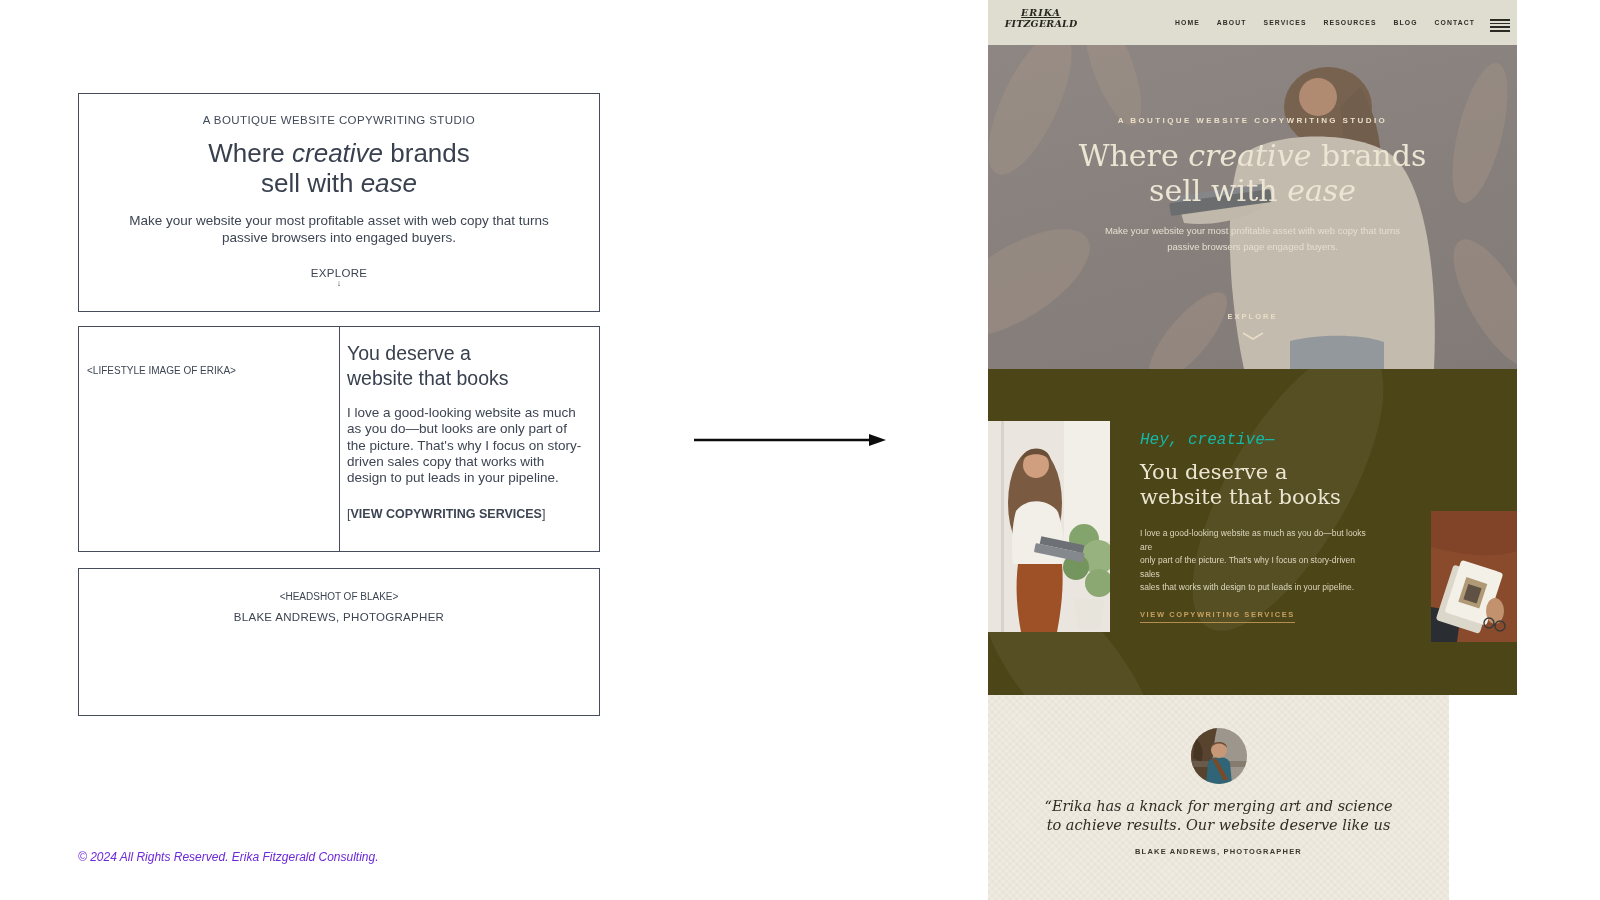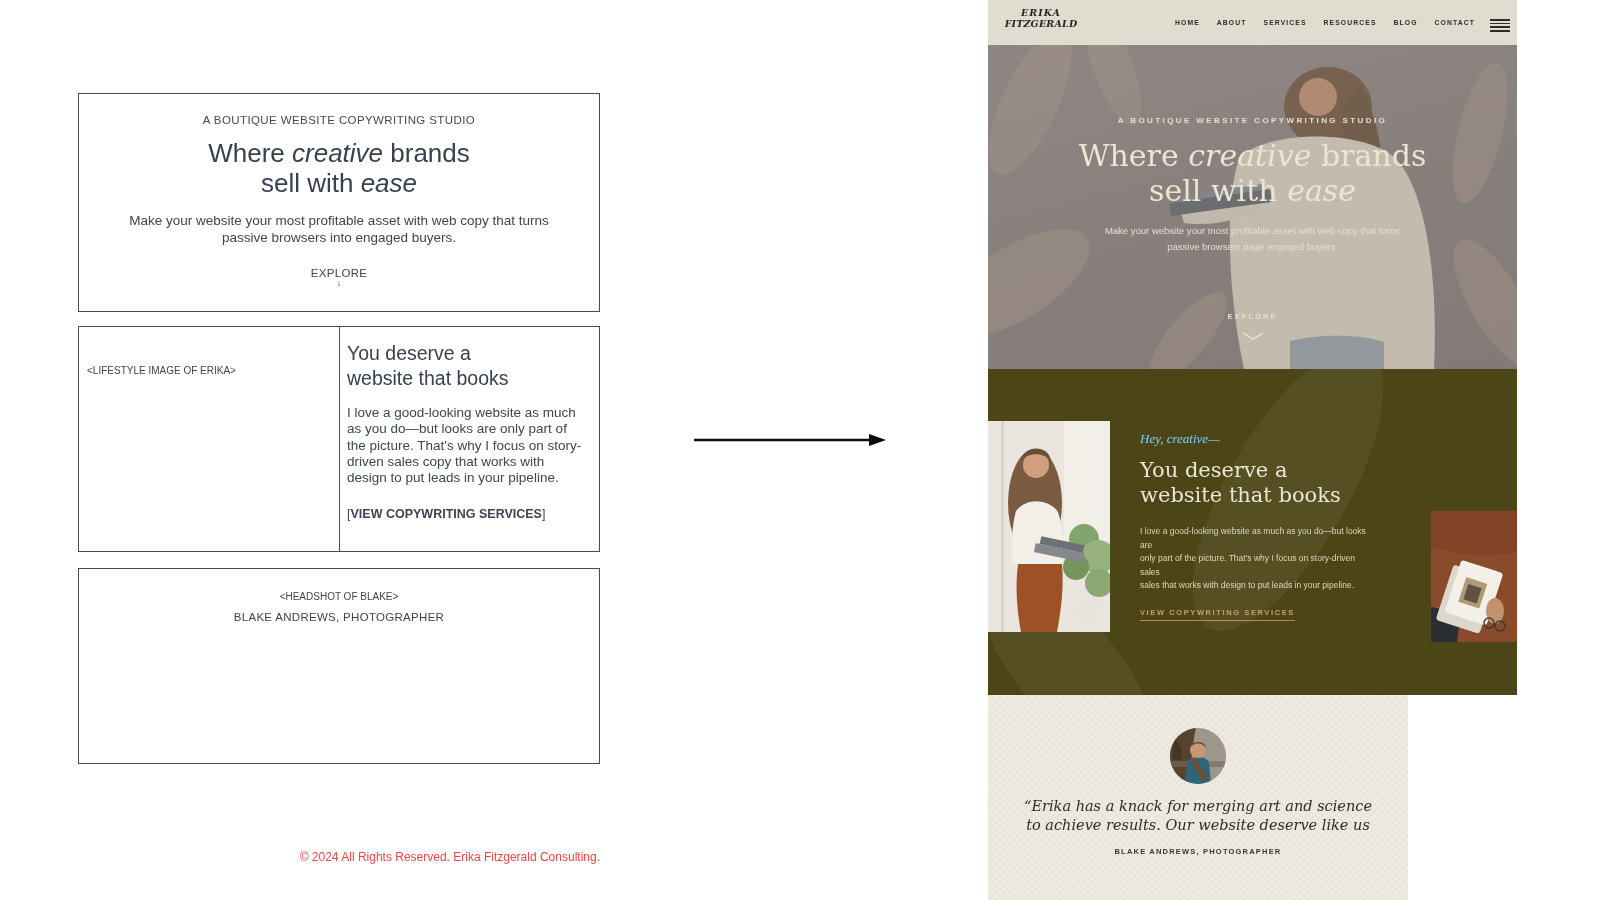--- a/index.html
+++ b/index.html
@@ -16,61 +16,61 @@
   .wf-down{margin-top:0;font-size:9px;line-height:9px;}
   .wf-about{top:326px;height:226px;display:flex;text-align:left;}
   .wf-about-left{width:261px;border-right:1px solid #454d5b;box-sizing:border-box;}
   .wf-placeholder{font-size:10px;color:#3d4553;}
   .wf-about-left .wf-placeholder{margin:38px 0 0 8px;}
   .wf-about-right{flex:1;padding:14px 0 0 7px;}
   .wf-h2{font-size:19.5px;line-height:24.5px;font-weight:400;color:#39414f;}
   .wf-body{margin-top:15px;width:238px;font-size:13.5px;line-height:16.3px;}
   .wf-cta2{margin-top:21px;font-size:12.5px;}
   .wf-cta2 b{font-weight:700;}
-  .wf-quotebox{top:568px;height:196px;text-align:center;}
+  .wf-quotebox{top:568px;height:148px;text-align:center;}
   .wf-quotebox .wf-placeholder{margin-top:22px;}
   .wf-quote{margin:9px auto 0;width:518px;font-size:16.5px;line-height:21.5px;color:#39414f;}
   .wf-attr{margin-top:9px;font-size:11.5px;letter-spacing:.3px;}
-  .wf-footer{position:absolute;left:78px;top:850px;width:522px;text-align:right;font-size:12px;color:#ef4444;}
+  .wf-footer{position:absolute;left:78px;top:850px;width:522px;text-align:left;font-size:12px;color:#6d28d9;font-style:italic;}
 
   
   .flow-arrow{position:absolute;left:690px;top:432px;}
 
   
   .site{position:absolute;left:988px;top:0;width:529px;height:900px;overflow:hidden;background:#fff;}
   .site-header{position:absolute;top:0;left:0;width:529px;height:45px;background:#dfdcd0;}
   .logo{position:absolute;left:16px;top:8px;width:74px;text-align:center;font-family:"DejaVu Serif",serif;font-style:italic;font-weight:700;color:#262620;cursor:pointer;}
-  .logo-l1{font-size:9.5px;line-height:10px;letter-spacing:1px;}
+  .logo-l1{font-size:9.5px;line-height:10px;letter-spacing:1px;text-decoration:underline;}
   .logo-l2{font-size:9.5px;line-height:11px;letter-spacing:.2px;}
   .nav{position:absolute;right:42px;top:0;height:45px;display:flex;align-items:center;gap:17px;}
   .nav-item{font-size:6.8px;font-weight:700;letter-spacing:1.1px;color:#2e2e28;cursor:pointer;}
   .burger{position:absolute;right:7px;top:17px;width:20px;cursor:pointer;}
   .burger span{display:block;height:1.6px;background:#2b2b24;margin:2.1px 0;}
 
   .site-hero{position:absolute;top:45px;left:0;width:529px;height:324px;background:linear-gradient(165deg,#958e8b 0%,#8d8683 55%,#87807d 100%);overflow:hidden;}
   .hero-art{position:absolute;top:0;left:0;}
   .hero-content{position:relative;z-index:2;text-align:center;padding-top:71px;}
   .hero-eyebrow{font-size:8px;font-weight:700;letter-spacing:2.4px;color:#ebdfc8;}
   .hero-title{margin-top:13px;font-family:"DejaVu Serif",serif;font-size:30px;line-height:35px;font-weight:400;color:#ece5d4;}
   .hero-title em{font-style:italic;}
   .hero-sub{margin:15px auto 0;width:345px;font-size:9.5px;line-height:15.5px;color:#e6decf;}
   .hero-explore{margin-top:58px;font-size:7.5px;font-weight:700;letter-spacing:2px;color:#e9ddc6;cursor:pointer;display:inline-block;}
   .hero-chevron{margin-top:4px;}
 
   .olive{position:absolute;top:369px;left:0;width:529px;height:326px;background:#4c4517;overflow:hidden;}
   .olive-wm{position:absolute;top:0;left:0;opacity:.05;}
   .erika-photo{position:absolute;left:0;top:52px;width:122px;height:211px;}
   .olive-text{position:absolute;left:152px;top:62px;width:245px;text-align:left;}
-  .olive-eyebrow{font-family:Liberation Serif, serif;font-style:italic;font-size:13px;color:#7dd3fc;}
+  .olive-eyebrow{font-family:Liberation Mono, monospace;font-style:italic;font-size:16px;color:#14b8a6;}
   .olive-h2{margin-top:11px;font-family:"DejaVu Serif",serif;font-size:21px;line-height:25px;font-weight:400;color:#ece5d2;}
   .olive-body{margin-top:17px;width:236px;font-size:8.5px;line-height:13.5px;color:#ddd6bf;}
   .olive-cta{display:inline-block;margin-top:15px;font-size:7.5px;font-weight:700;letter-spacing:1.6px;color:#c5a061;border-bottom:1px solid #b58e4f;padding-bottom:3px;cursor:pointer;}
   .rust-photo{position:absolute;right:0;top:142px;width:86px;height:131px;}
 
-  .testimonial{position:absolute;top:695px;left:0;width:420px;height:205px;background:#efebe1;text-align:center;
+  .testimonial{position:absolute;top:695px;left:0;width:461px;height:205px;background:#efebe1;text-align:center;
     background-image:repeating-linear-gradient(45deg,rgba(120,110,90,.035) 0 2px,transparent 2px 5px),repeating-linear-gradient(-45deg,rgba(120,110,90,.03) 0 2px,transparent 2px 5px);}
   .avatar{margin:33px auto 0;width:56px;height:56px;border-radius:50%;overflow:hidden;}
   .t-quote{margin-top:13px;font-family:"DejaVu Serif",serif;font-style:italic;font-size:14.5px;line-height:18.5px;color:#2e2d26;}
   .t-attr{margin-top:13px;font-size:7.5px;font-weight:700;letter-spacing:1.2px;color:#3b392f;}
 </style>
 </head>
 <body>
 
 <div class="canvas">
 

